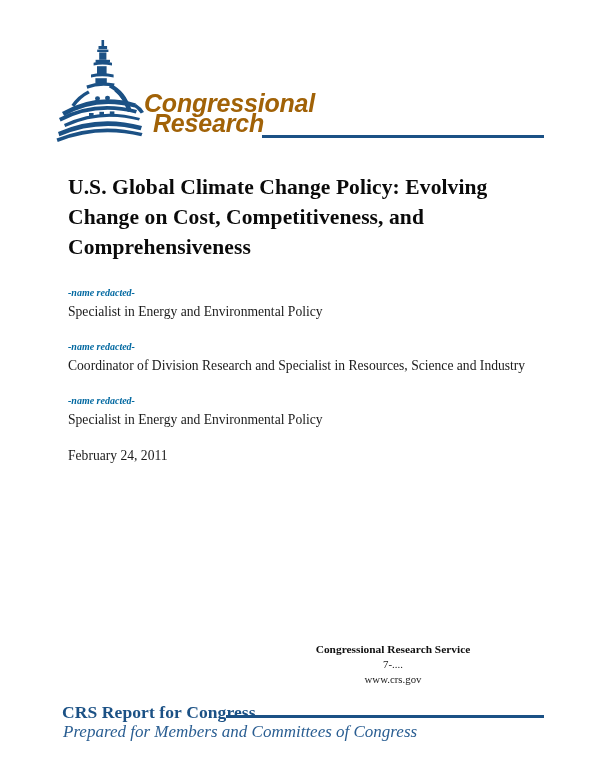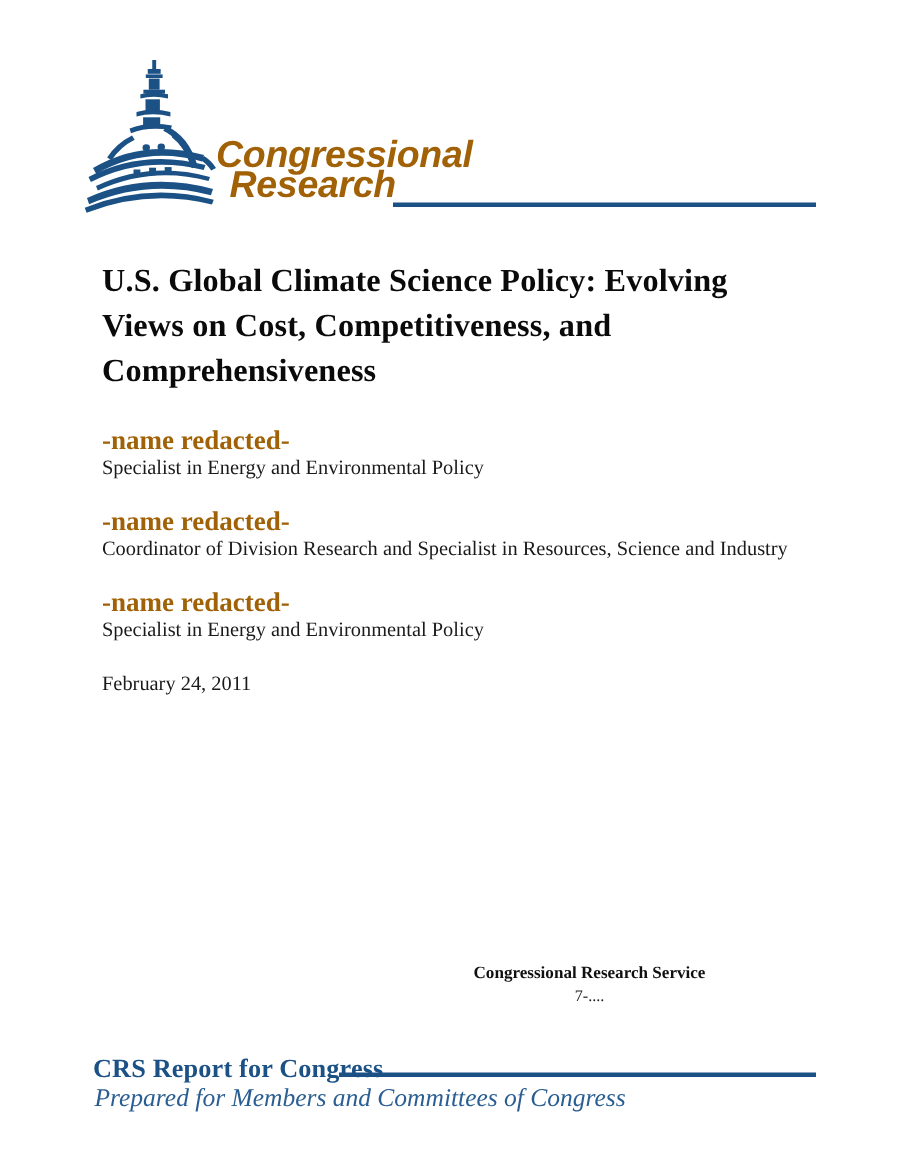--- a/index.html
+++ b/index.html
@@ -85,23 +85,24 @@
   
   .authors {
     position: absolute;
     left: 68px;
     top: 284px;
     width: 468px;
   }
   .author-block { margin-bottom: 17px; }
   .author-name {
     font-weight: bold;
-    font-size: 18px;
+    font-size: 10px;
     line-height: 18px;
-    color: #a16207;
+    color: #0369a1;
+    font-style: italic;
   }
   .author-role {
     font-size: 13.6px;
     line-height: 19px;
     color: #1a1a1a;
   }
   .doc-date {
     margin-top: 13px;
     font-size: 13.6px;
     line-height: 19px;
@@ -217,21 +218,21 @@
     </div>
 
     <div class="logo-wordmark">
       <span class="wm-line wm-line-1">Congressional</span>
       <span class="wm-line wm-line-2">Research</span>
     </div>
 
     <div class="masthead-rule"></div>
   </div>
 
-  <h1 class="doc-title">U.S. Global Climate Science Policy: Evolving Views on Cost, Competitiveness, and Comprehensiveness</h1>
+  <h1 class="doc-title">U.S. Global Climate Change Policy: Evolving Change on Cost, Competitiveness, and Comprehensiveness</h1>
 
   <div class="authors">
 
     <div class="author-block">
       <div class="author-name">-name redacted-</div>
       <div class="author-role">Specialist in Energy and Environmental Policy</div>
     </div>
 
     <div class="author-block">
       <div class="author-name">-name redacted-</div>
@@ -242,20 +243,21 @@
       <div class="author-name">-name redacted-</div>
       <div class="author-role">Specialist in Energy and Environmental Policy</div>
     </div>
 
     <div class="doc-date">February 24, 2011</div>
   </div>
 
   <div class="footer-meta">
     <div class="footer-org">Congressional Research Service</div>
     <div class="footer-line">7-....</div>
+    <div class="footer-line">www.crs.gov</div>
   </div>
 
   <div class="banner">
     <div class="banner-title">CRS Report for Congress</div>
     <div class="banner-rule"></div>
     <div class="banner-sub">Prepared for Members and Committees of Congress</div>
   </div>
 
 </div>
 

